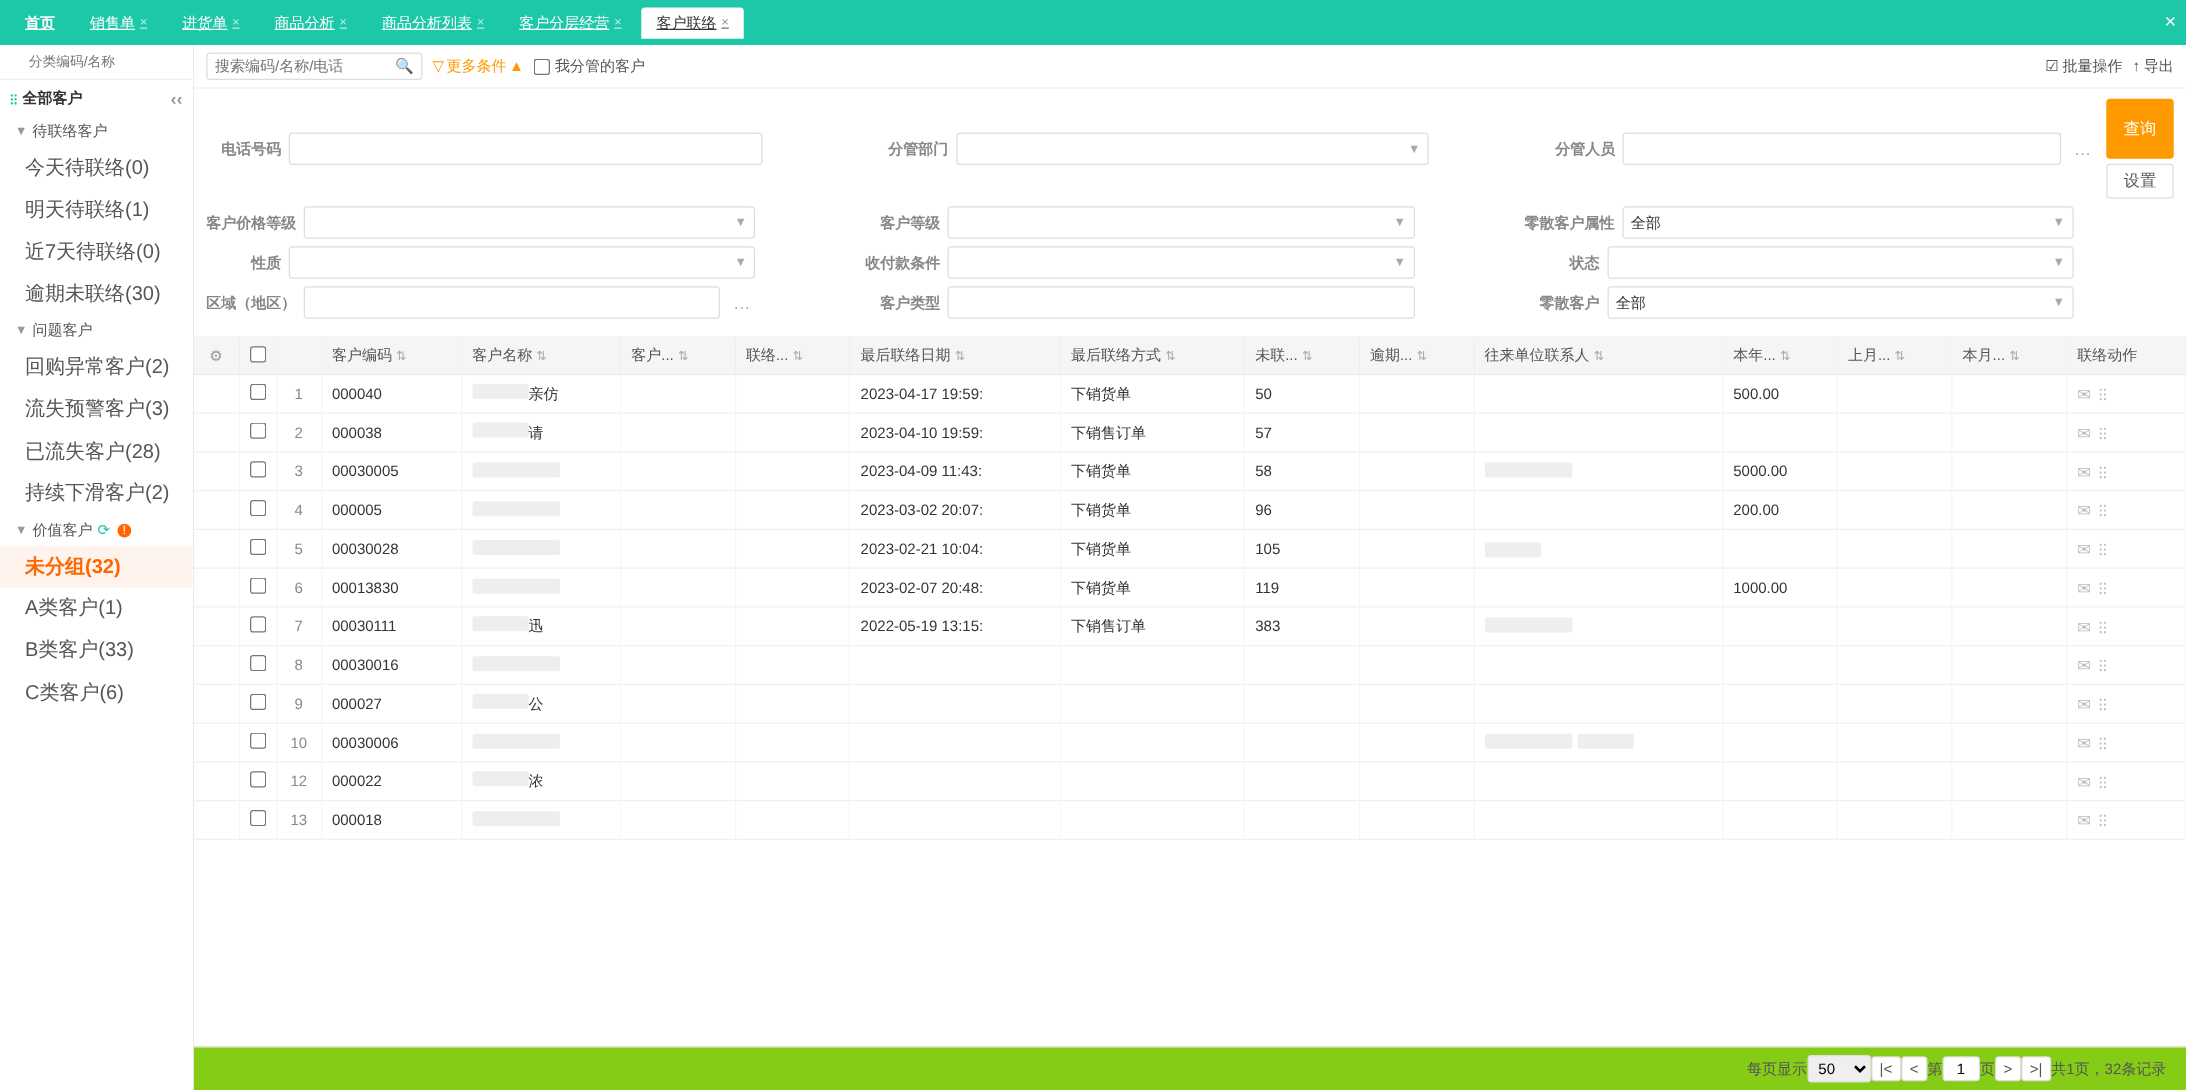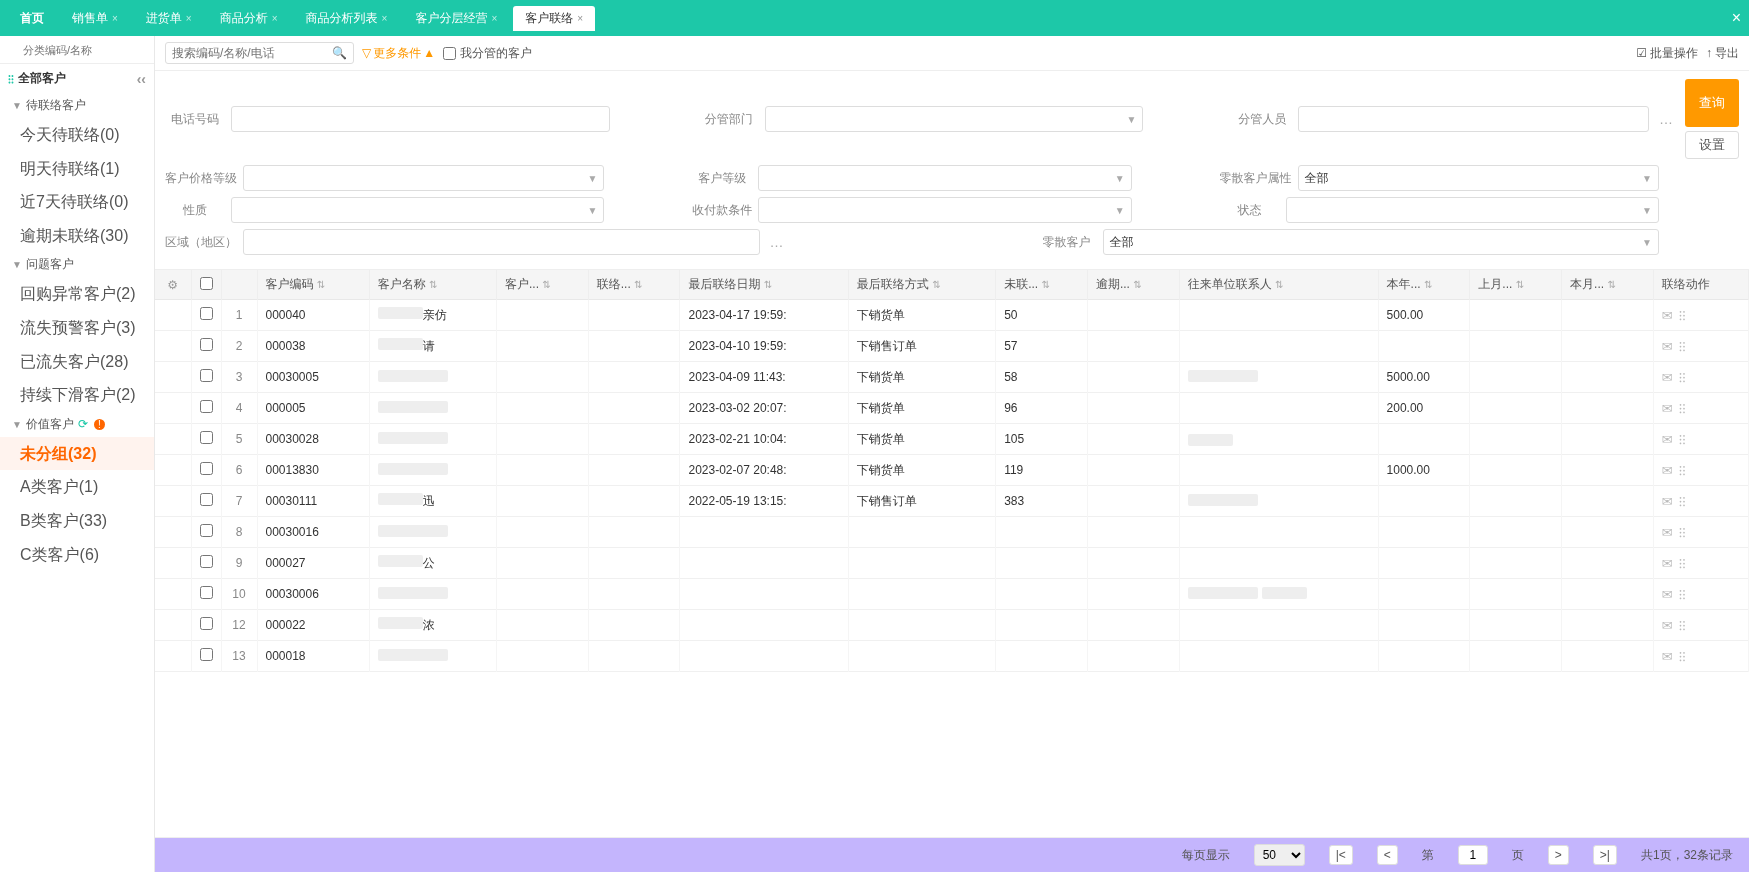--- a/index.html
+++ b/index.html
@@ -15,20 +15,21 @@
       gap: 4px;
     }
     .nav-tab {
       display: flex; align-items: center; gap: 4px;
       padding: 4px 12px;
       color: #fff;
       cursor: pointer;
       border-radius: 3px 3px 0 0;
       font-size: 13px;
       white-space: nowrap;
+      text-decoration: underline;
     }
     .nav-tab.active {
       background: #fff;
       color: #333;
     }
     .nav-tab.home {
       background: transparent;
       color: #fff;
       font-weight: bold;
     }
@@ -119,21 +120,21 @@
     
     .filter-bar {
       display: flex;
       align-items: center;
       padding: 6px 10px;
       background: #fff;
       border-bottom: 1px solid #eee;
       gap: 8px;
     }
     .filter-search-wrap {
-      display: flex; align-items: center; gap: 20px;
+      display: flex; align-items: center; gap: 4px;
       border: 1px solid #ddd; border-radius: 3px; padding: 3px 6px;
     }
     .filter-search-wrap input {
       border: none; outline: none; font-size: 12px; width: 140px; color: #999;
     }
     .filter-icon { color: #1dc8a8; cursor: pointer; }
     .more-filter {
       display: flex; align-items: center; gap: 2px;
       color: #f90; cursor: pointer; font-size: 12px;
     }
@@ -161,21 +162,21 @@
       padding: 8px 10px;
     }
     .filter-row {
       display: flex; gap: 0; margin-bottom: 6px; align-items: center;
     }
     .filter-cell {
       display: flex; align-items: center; gap: 6px;
       flex: 1;
     }
     .filter-label {
-      color: #888; font-size: 12px; white-space: nowrap; min-width: 60px; text-align: center;
+      color: #888; font-size: 12px; white-space: nowrap; min-width: 60px; text-align: right; font-weight: bold;
     }
     .filter-input {
       flex: 1; border: 1px solid #ddd; border-radius: 3px;
       padding: 3px 6px; font-size: 12px; color: #333; outline: none;
       height: 26px;
     }
     .filter-select {
       flex: 1; border: 1px solid #ddd; border-radius: 3px;
       padding: 3px 6px; font-size: 12px; color: #333;
       background: #fff;
@@ -247,23 +248,23 @@
     
     .th-settings { color: #999; cursor: pointer; }
     
     
     input[type=checkbox] { cursor: pointer; }
 
     
     .table-footer {
       display: flex; align-items: center; justify-content: flex-end;
       padding: 6px 16px;
-      background: #c4b5fd;
+      background: #84cc16;
       border-top: 1px solid #eee;
-      gap: 24px;
+      gap: 0;
       font-size: 12px;
       color: #555;
     }
     .footer-select { border: 1px solid #ddd; border-radius: 3px; padding: 2px 4px; font-size: 12px; }
     .footer-btn {
       border: 1px solid #ddd; border-radius: 3px;
       background: #fff; cursor: pointer;
       padding: 2px 6px; font-size: 12px; color: #555;
     }
     .footer-page-input {
@@ -482,20 +483,27 @@
         <div style="width:80px;"></div>
       </div>
 
       <div class="filter-row">
         <div class="filter-cell">
           <span class="filter-label">区域（地区）</span>
           <input class="filter-input" type="text" style="">
           <span class="filter-dots">…</span>
         </div>
         <div style="flex:0.2"></div>
+        <div class="filter-cell">
+          <span class="filter-label">客户类型</span>
+          <div class="filter-select">
+            <span></span>
+              <span class="filter-select-arrow"></span>
+          </div>
+        </div>
         <div style="flex:0.2"></div>
         <div class="filter-cell">
           <span class="filter-label">零散客户</span>
           <div class="filter-select" style="min-width:60px;">
             <span>全部</span>
               <span class="filter-select-arrow">▼</span>
           </div>
         </div>
         <div style="width:80px;"></div>
       </div>

